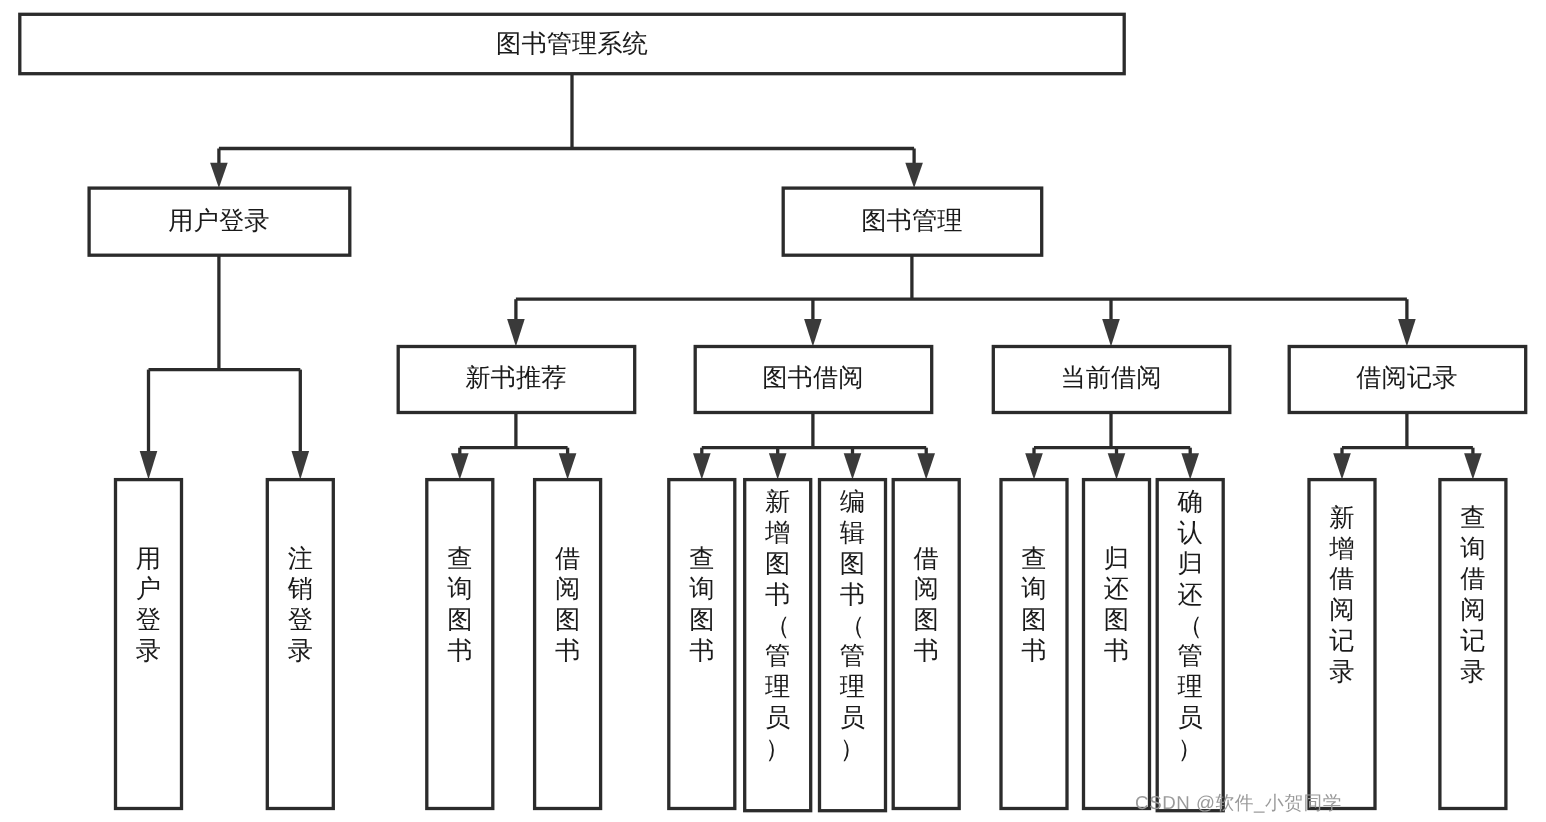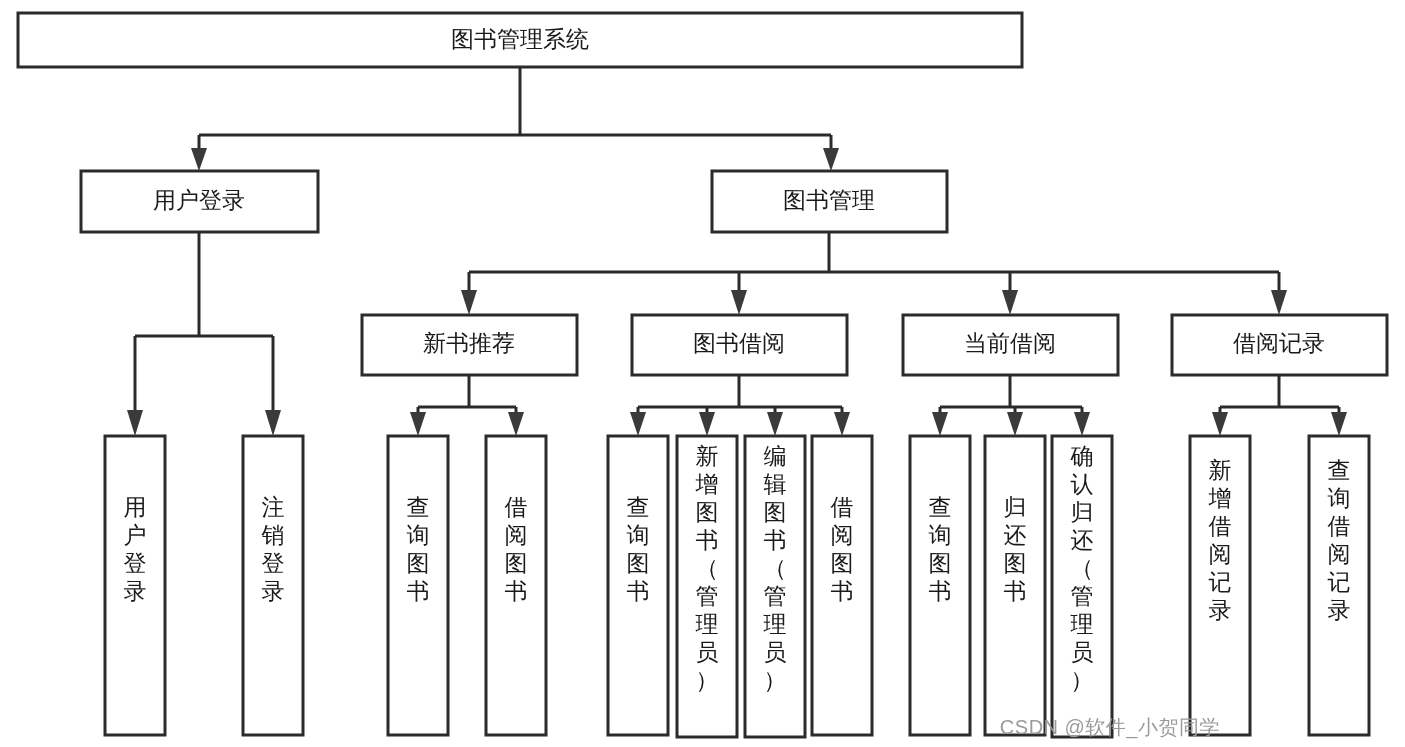--- a/index.html
+++ b/index.html
@@ -52,21 +52,21 @@
   .node-label-v {
     font-family: "Liberation Sans", "DejaVu Sans", sans-serif;
     font-size: 23px;
     fill: #1a1a1a;
   }
   .watermark-text {
     position: absolute;
     right: 12px;
     bottom: 6px;
     font-family: "Liberation Sans", "DejaVu Sans", sans-serif;
-    font-size: 20px;
+    font-size: 17px;
     color: #9a9a9a;
     white-space: nowrap;
     letter-spacing: 0.5px;
     pointer-events: none;
   }
 </style>
 </head>
 <body>
 
 <div id="diagram-root">

